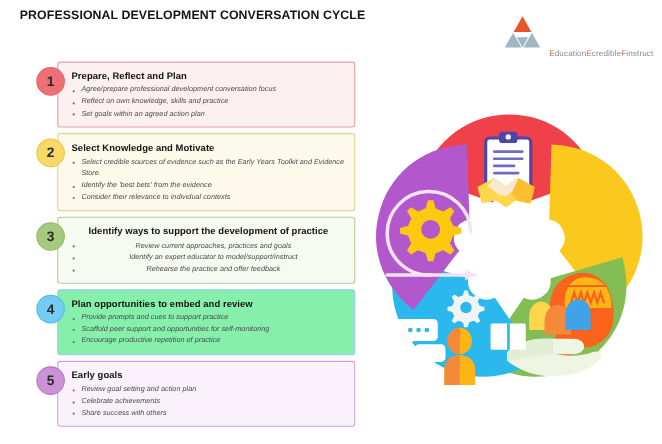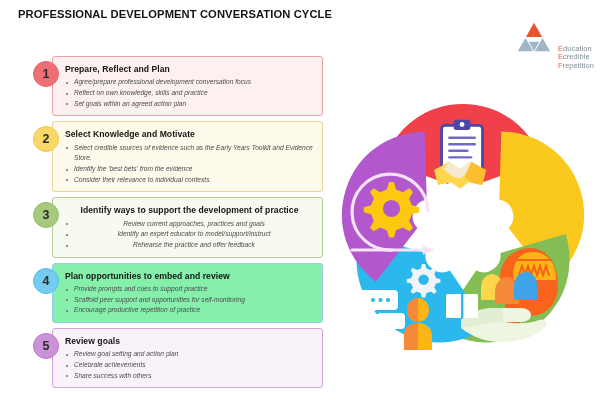--- a/index.html
+++ b/index.html
@@ -14,21 +14,21 @@
 
   
   .header{position:absolute;left:0;top:0;width:602px;height:46px;}
   .title{
     position:absolute;left:18px;top:8px;
     font-size:11.2px;font-weight:bold;letter-spacing:0.1px;
     color:#151515;white-space:nowrap;
   }
   .logo{position:absolute;right:8px;top:4px;display:flex;align-items:center;gap:5px;}
   .logo-mark{width:38px;height:34px;display:block;}
-  .logo-text{display:flex;flex-direction:column;line-height:1.12;margin-top:41px;}
+  .logo-text{display:flex;line-height:1.12;margin-top:41px;}
   .logo-text span{font-size:7.4px;color:#7e8b92;letter-spacing:.1px;white-space:nowrap;}
   .logo-text span b{color:#e2633f;font-weight:normal;}
 
   
   .steps{position:absolute;left:33px;top:56px;width:290px;}
   .step{position:relative;margin-bottom:5px;display:flex;align-items:flex-start;}
   .num{
     position:relative;z-index:3;
     width:26px;height:26px;min-width:26px;border-radius:50%;
     display:flex;align-items:center;justify-content:center;
@@ -72,21 +72,21 @@
     <div class="logo">
       <svg class="logo-mark" viewBox="0 0 40 34">
         <polygon points="20,2 28.5,17 11.5,17" fill="#e8552c"></polygon>
         <polygon points="11,18 19,32 3,32" fill="#9fb6c4"></polygon>
         <polygon points="29,18 37,32 21,32" fill="#9fb6c4"></polygon>
         <polygon points="20,32 25.5,22 14.5,22" fill="#9fb6c4"></polygon>
       </svg>
       <div class="logo-text">
         <span><b>E</b><i style="font-style:normal">ducation</i></span>
         <span><b>E</b><i style="font-style:normal">credible</i></span>
-        <span><b>F</b><i style="font-style:normal">repetition</i></span>
+        <span><b>F</b><i style="font-style:normal">instruct</i></span>
       </div>
     </div>
   </div>
 
   <div class="steps" id="steps">
       <div class="step">
         <div class="num" style="background: rgb(239, 111, 118); border: 1.5px solid rgb(232, 99, 107);">1</div>
         <div class="card" style="background: rgb(253, 240, 241); border-color: rgb(232, 160, 164);">
           <h3>Prepare, Reflect and Plan</h3>
           <ul>
@@ -125,21 +125,21 @@
           <ul>
             <li>Provide prompts and cues to support practice</li>
             <li>Scaffold peer support and opportunities for self-monitoring</li>
             <li>Encourage productive repetition of practice</li>
           </ul>
         </div>
       </div>
       <div class="step">
         <div class="num" style="background: rgb(203, 146, 216); border: 1.5px solid rgb(183, 119, 201);">5</div>
         <div class="card" style="background: rgb(250, 242, 251); border-color: rgb(207, 164, 218);">
-          <h3>Review goals</h3>
+          <h3>Early goals</h3>
           <ul>
             <li>Review goal setting and action plan</li>
             <li>Celebrate achievements</li>
             <li>Share success with others</li>
           </ul>
         </div>
       </div>
     </div>
 
   <div class="wheel">

